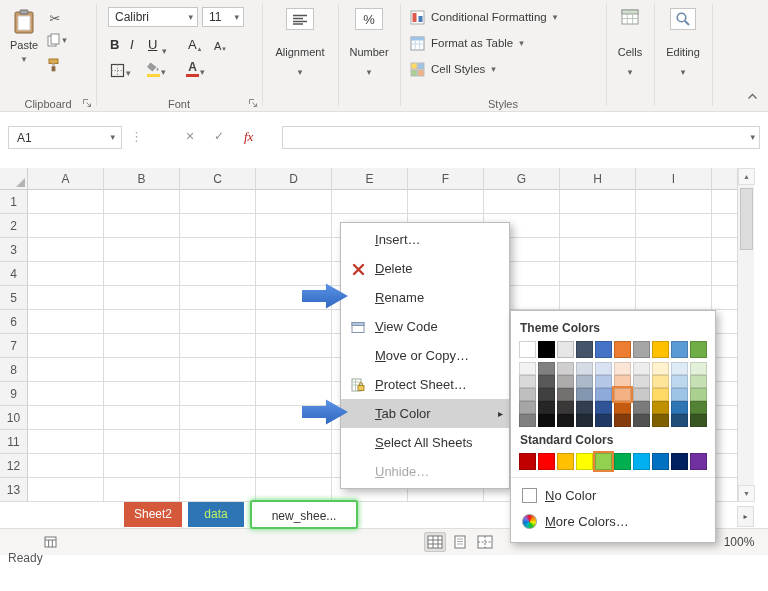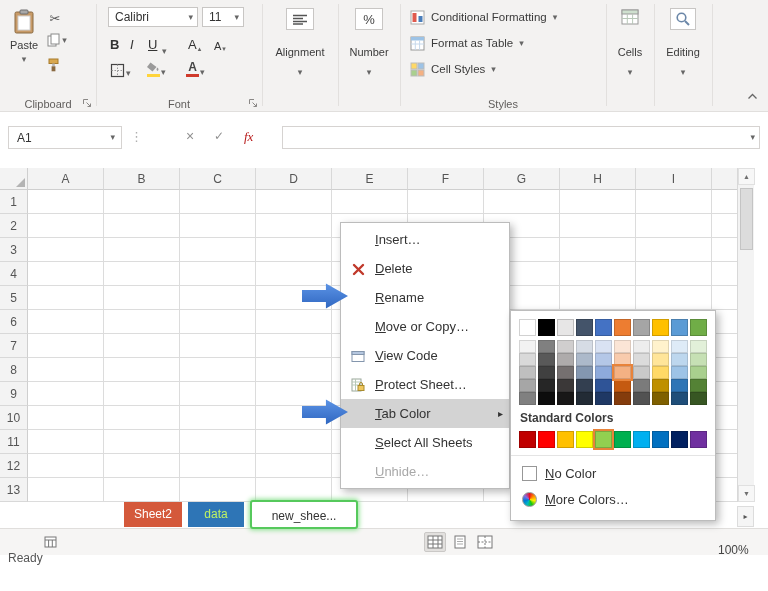--- a/index.html
+++ b/index.html
@@ -56,21 +56,21 @@
   .tab-highlight{top:-2px;height:29px;line-height:29px;border:2px solid #56c95c;border-radius:3px;box-shadow:0 0 5px 1px #8ae08e;z-index:3}
   .tabnav{position:absolute;left:737px;top:506px;width:17px;height:21px;background:#f5f5f5;border:1px solid #dcdcdc;display:flex;align-items:center;justify-content:center;font-size:8px;color:#555}
 
   
   .statusbar{position:absolute;left:0;top:528px;width:768px;height:27px;background:#f6f5f4;border-top:1px solid #e0dedc}
   .ready{position:absolute;left:8px;top:16px;line-height:26px;font-size:12px;color:#555}
   .macroic{position:absolute;left:44px;top:7px}
   .viewbtns{position:absolute;left:424px;top:3px;display:flex;gap:3px}
   .viewbtn{width:22px;height:20px;display:flex;align-items:center;justify-content:center;border-radius:2px}
   .viewbtn.sel{background:#e2e0de;border:1px solid #cac8c6}
-  .zoom{position:absolute;left:718px;top:8px;width:42px;line-height:26px;font-size:12px;color:#444;text-align:left}
+  .zoom{position:absolute;left:718px;top:0;width:42px;line-height:26px;font-size:12px;color:#444;text-align:center}
 
   
   .ctxmenu{position:absolute;left:340px;top:222px;width:170px;background:#fff;border:1px solid #bcbcbc;box-shadow:3px 3px 8px rgba(0,0,0,.28);padding:2px 0;z-index:10}
   .menu-item{position:relative;height:29px;display:flex;align-items:center;padding:0 20px 0 34px;font-size:13px;color:#333;white-space:nowrap;cursor:pointer}
   .menu-item.hl{background:#d3d3d3}
   .menu-item.dis{color:#a8a8a8;cursor:default}
   .mi-icon{position:absolute;left:7px;top:5px;width:20px;height:20px;display:flex;align-items:center;justify-content:center}
   .mi-sub{position:absolute;right:6px;top:0;height:29px;line-height:29px;font-size:10px;color:#333}
   .mnemonic{text-decoration:underline}
 
@@ -392,31 +392,31 @@
             <path d="M2 2 L11 11 M11 2 L2 11" stroke="#c0392b" stroke-width="2.4" stroke-linecap="round" fill="none"></path>
           </svg>
         </span>
         <span><span class="mnemonic">D</span>elete</span>
       </div>
       <div class="menu-item">
         <span class="mi-icon"></span>
         <span><span class="mnemonic">R</span>ename</span>
       </div>
       <div class="menu-item">
-        <span class="mi-icon"></span>
-        <span><span class="mnemonic">M</span>ove or Copy…</span>
-      </div>
-      <div class="menu-item">
         <span class="mi-icon">
           <svg width="14" height="13" viewBox="0 0 14 13">
             <rect x="1" y="1.5" width="12" height="10" fill="#fff" stroke="#8496ad"></rect>
             <rect x="1" y="1.5" width="12" height="3" fill="#b5c7e0" stroke="#8496ad"></rect>
           </svg>
         </span>
         <span><span class="mnemonic">V</span>iew Code</span>
+      </div>
+      <div class="menu-item">
+        <span class="mi-icon"></span>
+        <span><span class="mnemonic">M</span>ove or Copy…</span>
       </div>
       <div class="menu-item">
         <span class="mi-icon">
           <svg width="14" height="14" viewBox="0 0 14 14">
             <rect x="1" y="1" width="9" height="12" fill="#fff" stroke="#9aa79a"></rect>
             <path d="M1 4 H10 M1 7 H10 M4.5 1 V13" stroke="#b7c9b7"></path>
             <rect x="7" y="7.5" width="6" height="5" fill="#f0c75e" stroke="#a98b2d"></rect>
             <path d="M8.5 7.5 V6 a1.5 1.5 0 0 1 3 0 V7.5" fill="none" stroke="#a98b2d"></path>
           </svg>
         </span>
@@ -431,20 +431,21 @@
         <span class="mi-icon"></span>
         <span><span class="mnemonic">S</span>elect All Sheets</span>
       </div>
       <div class="menu-item dis">
         <span class="mi-icon"></span>
         <span><span class="mnemonic">U</span>nhide…</span>
       </div>
     </div>
 
   <div class="colormenu">
+    <div class="cm-title">Theme Colors</div>
     <div class="swrow" id="theme-base">
         <div class="sw" style="background: rgb(255, 255, 255);"></div>
         <div class="sw" style="background: rgb(0, 0, 0);"></div>
         <div class="sw" style="background: rgb(231, 230, 230);"></div>
         <div class="sw" style="background: rgb(68, 84, 106);"></div>
         <div class="sw" style="background: rgb(68, 114, 196);"></div>
         <div class="sw" style="background: rgb(237, 125, 49);"></div>
         <div class="sw" style="background: rgb(165, 165, 165);"></div>
         <div class="sw" style="background: rgb(255, 192, 0);"></div>
         <div class="sw" style="background: rgb(91, 155, 213);"></div>

